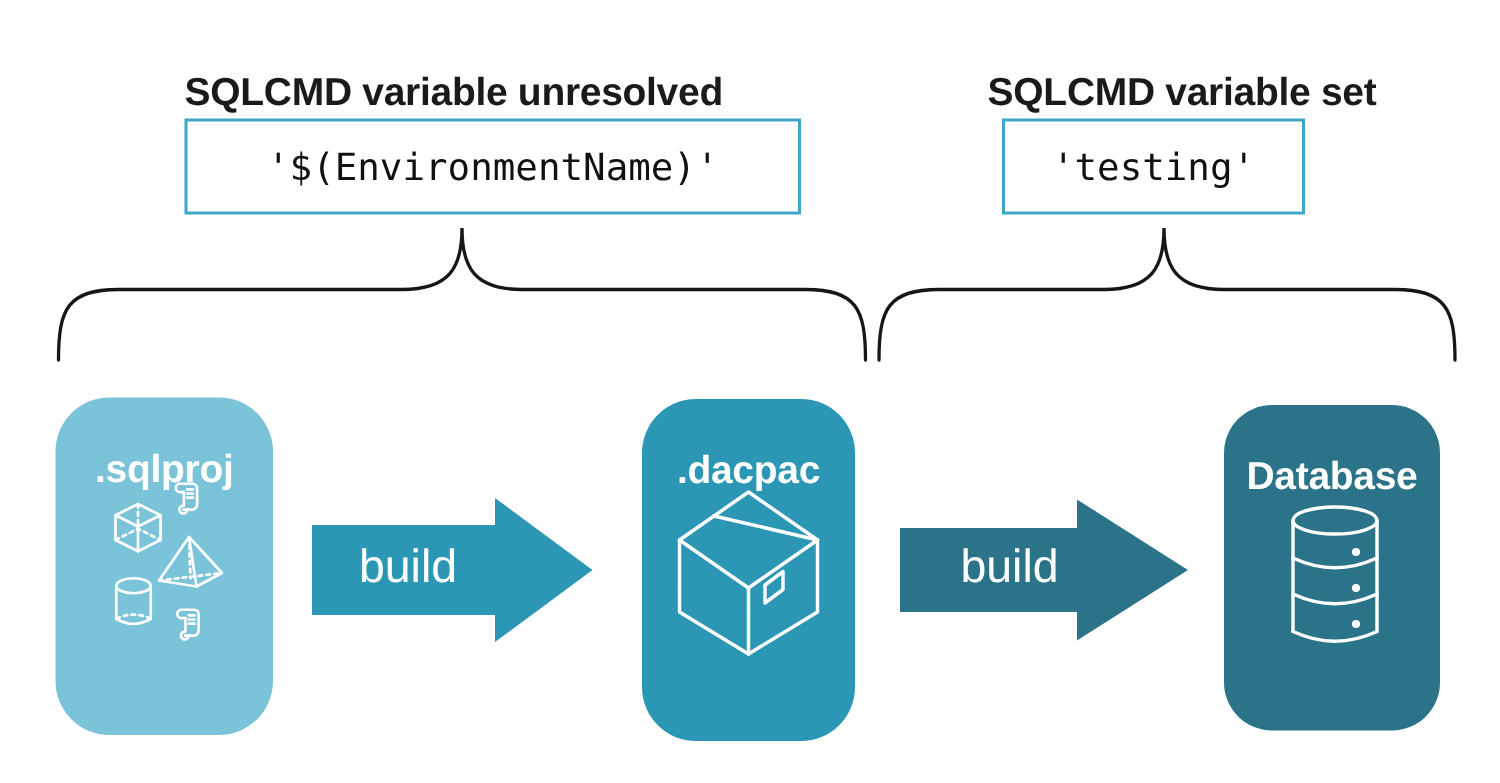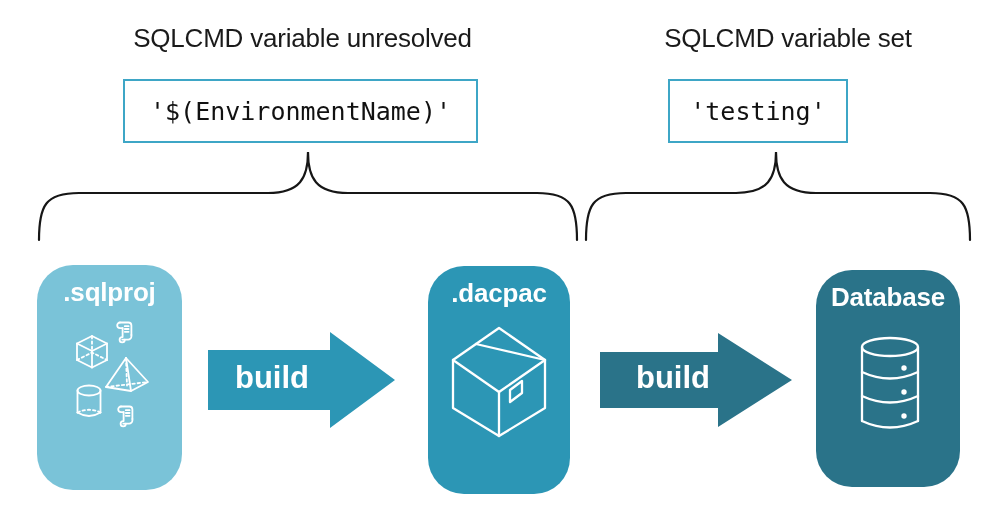--- a/index.html
+++ b/index.html
@@ -2,54 +2,54 @@
 <html><head>
 <meta charset="utf-8">
 <style>
   * { margin:0; padding:0; box-sizing:border-box; }
   html,body { background:#ffffff; }
   body {
     width:1000px; height:522px; position:relative; overflow:hidden;
     font-family:"Liberation Sans", sans-serif;
   }
   .title {
-    position:absolute; font-weight:400; font-size:26px; color:#1a1a1a;
-    text-align:center; white-space:nowrap; letter-spacing:-0.2px;
+    position:absolute; font-weight:700; font-size:26px; color:#1a1a1a;
+    text-align:center; white-space:nowrap; letter-spacing:-0.2px;margin-top:23px;
   }
   #title-left  { left:100px; top:23px; width:405px; }
   #title-right { left:638px; top:23px; width:300px; }
   .code-box {
     position:absolute; height:64px; background:#ffffff;
     border:2.5px solid #3ea6c6;
     display:flex; align-items:center; justify-content:center;
     font-family:"DejaVu Sans Mono", monospace; font-size:25px; color:#111111;
     white-space:nowrap;
   }
-  #code-left  { left:123px; top:79px; width:355px; }
-  #code-right { left:668px; top:79px; width:180px; }
+  #code-left  { left:123px; top:79px; width:411px; }
+  #code-right { left:668px; top:79px; width:202px; }
   #braces { position:absolute; left:0; top:146px; width:1000px; height:100px; }
   .card {
     position:absolute; border-radius:36px; color:#ffffff; text-align:center;
   }
   #card-sqlproj  { left:37px;  top:265px; width:145px; height:225px; background:#7ac3d8; }
   #card-dacpac   { left:428px; top:266px; width:142px; height:228px; background:#2c96b5; }
-  #card-database { left:816px; top:270px; width:144px; height:217px; background:#2a7389; }
+  #card-database { left:816px; top:270px; width:144px; height:217px; background:#2a7389;border-radius:32px; }
   .card-label {
-    position:relative; margin-top:12px; font-weight:700; font-size:26px;
+    position:relative; margin-top:32px; font-weight:700; font-size:26px;
     letter-spacing:-0.2px; white-space:nowrap;
   }
   .card-icon { position:absolute; }
   #icon-sqlobjects { left:36px; top:55px; }
   #icon-package    { left:18px; top:58px; }
   #icon-database   { left:42px; top:66px; }
   .arrow-svg { position:absolute; }
   #arrow-build-svg  { left:205px; top:332px; }
   #arrow-deploy-svg { left:598px; top:333px; }
   .arrow-label {
-    position:absolute; color:#ffffff; font-weight:700; font-size:31px;
+    position:absolute; color:#ffffff; font-weight:400; font-size:31px;
     text-align:center; white-space:nowrap;
   }
   #arrow-build-label  { left:207px; top:360px; width:130px; }
   #arrow-deploy-label { left:604px; top:360px; width:138px; }
   .wire { fill:none; stroke:#ffffff; stroke-width:1.8; stroke-linecap:round; stroke-linejoin:round; }
   .wire-dash { stroke-dasharray:2.5 2.8; }
   .wire2 { fill:none; stroke:#ffffff; stroke-width:2.3; stroke-linecap:round; stroke-linejoin:round; }
   .brace-path { fill:none; stroke:#161616; stroke-width:2.2; stroke-linecap:round; }
 </style>
 </head>

